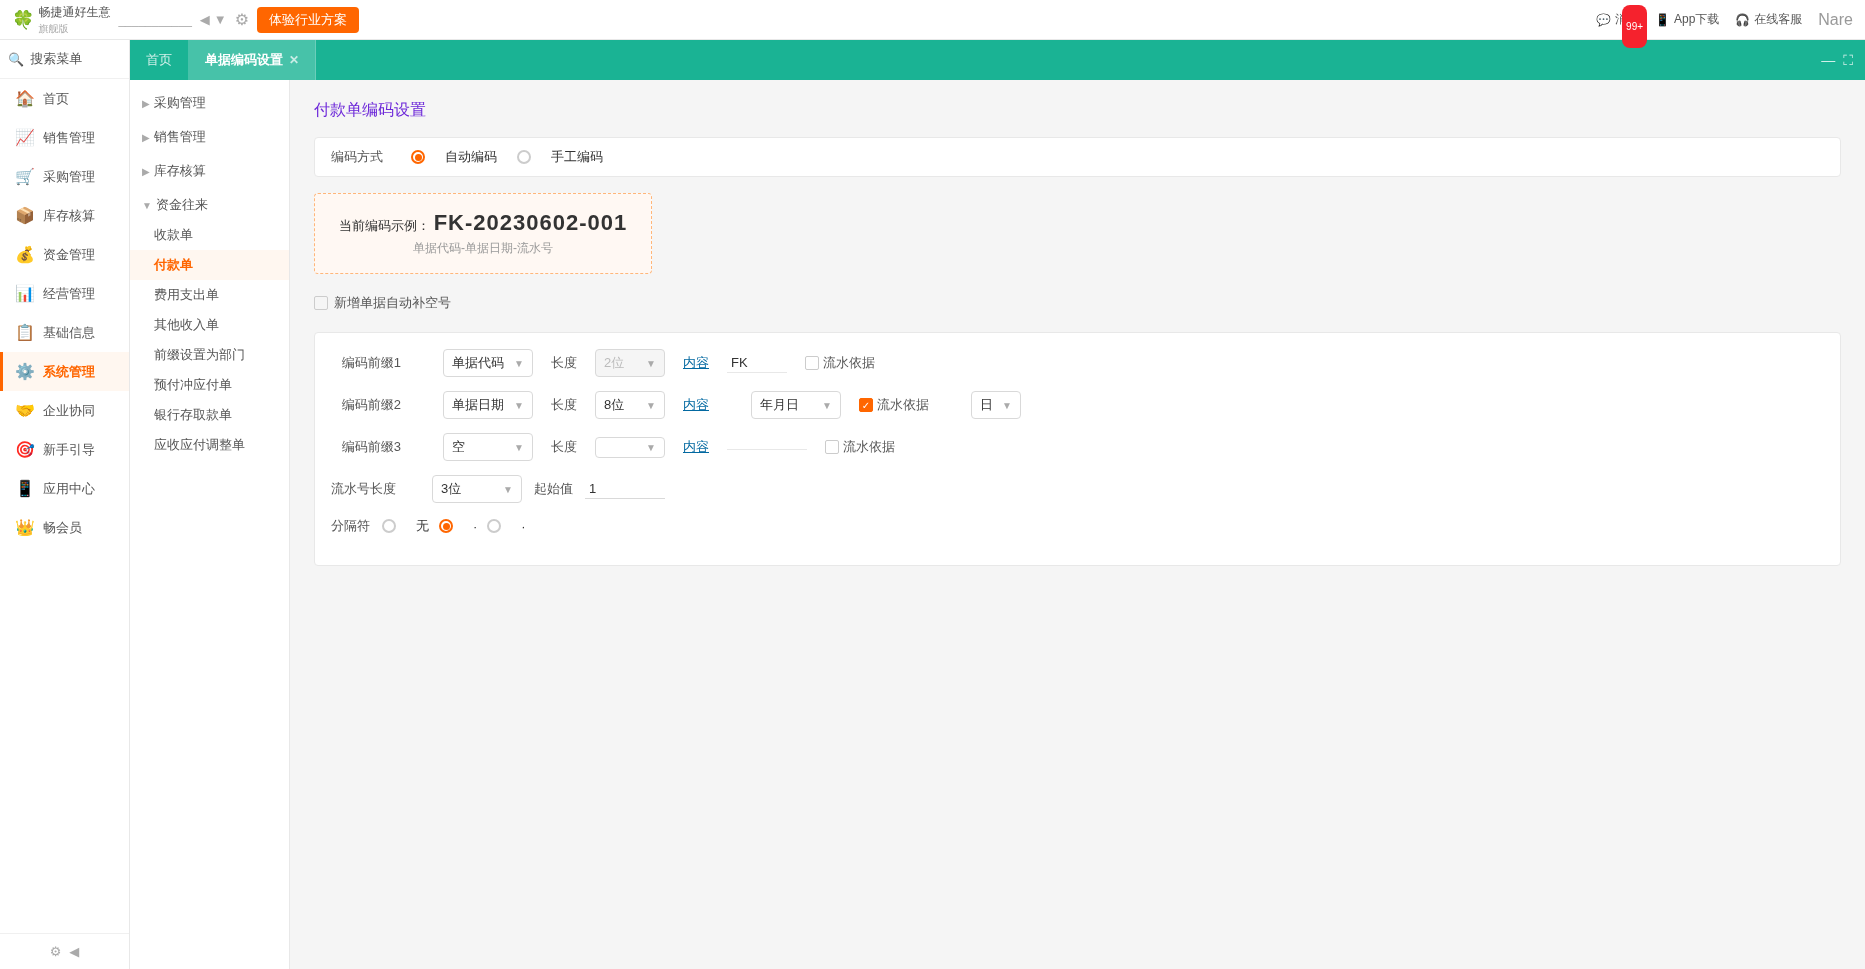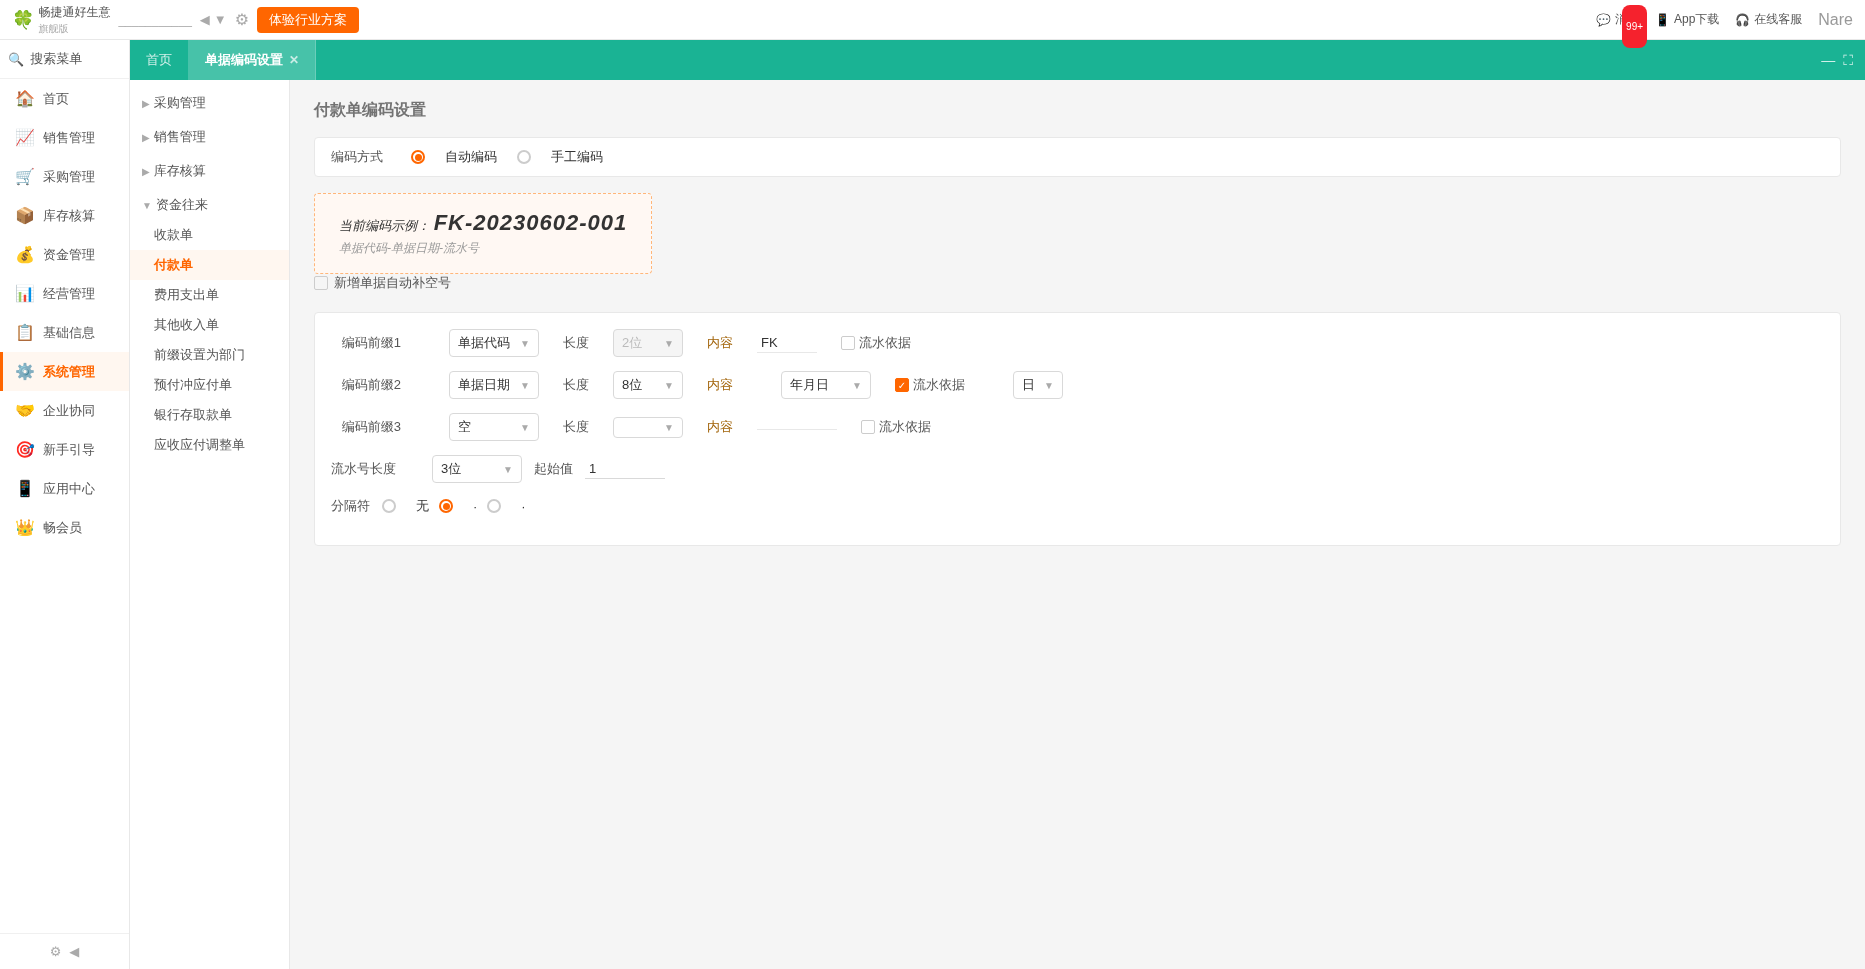--- a/index.html
+++ b/index.html
@@ -158,22 +158,22 @@
 
     
     .content {
       flex: 1;
       padding: 20px 24px;
       overflow-y: auto;
       background: #f5f5f5;
     }
     .page-title {
       font-size: 16px;
-      font-weight: bold;
-      color: #737373;
+      font-weight: normal;
+      color: #6d28d9;
       margin-bottom: 16px;
     }
 
     
     .encoding-method-row {
       display: flex;
       align-items: center;
       background: #fff;
       border: 1px solid #e8e8e8;
       border-radius: 4px;
@@ -205,22 +205,22 @@
       line-height: 1.6;
     }
 
     
     .preview-box {
       background: #fff8f3;
       border: 1px dashed #ffb67a;
       border-radius: 4px;
       padding: 16px 24px;
       display: inline-block;
-      text-align: left;
-      font-style: italic;
+      margin-bottom: 20px;
+      text-align: center;
     }
     .preview-code {
       font-size: 22px;
       font-weight: bold;
       color: #333;
       letter-spacing: 1px;
     }
     .preview-desc {
       font-size: 12px;
       color: #999;
@@ -248,21 +248,21 @@
       background: #fff;
       border: 1px solid #e8e8e8;
       border-radius: 4px;
       padding: 16px;
       margin-bottom: 0;
     }
     .form-row {
       display: flex;
       align-items: center;
       margin-bottom: 14px;
-      gap: 24px;
+      gap: 18px;
     }
     .form-row:last-child { margin-bottom: 0; }
     .form-field-label {
       font-size: 13px;
       color: #555;
       white-space: nowrap;
       width: 70px;
       text-align: right;
     }
     .select-box {
@@ -288,21 +288,21 @@
       border-radius: 4px;
       padding: 4px 8px;
       background: #fff;
       cursor: pointer;
       font-size: 13px;
       color: #333;
       gap: 4px;
       min-width: 70px;
     }
     .length-select .arrow-down { color: #aaa; font-size: 10px; margin-left: auto; }
-    .content-label { font-size: 13px; color: #a16207; white-space: nowrap; }
+    .content-label { font-size: 13px; color: #0369a1; white-space: nowrap; text-decoration: underline; }
     .content-value {
       font-size: 13px;
       color: #333;
       border-bottom: 1px solid #e8e8e8;
       min-width: 60px;
       padding: 2px 4px;
     }
     .water-checkbox {
       display: flex;
       align-items: center;

